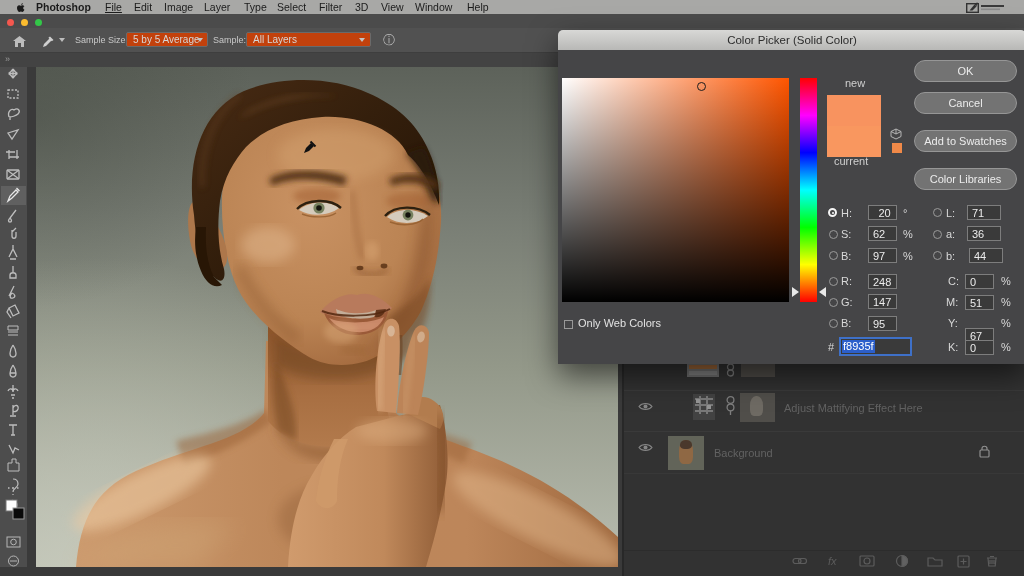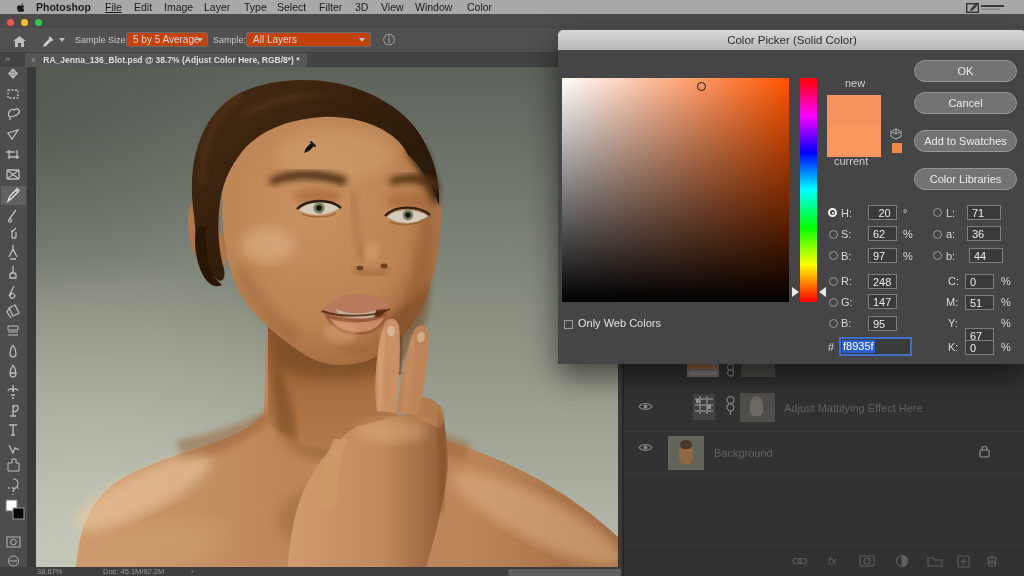--- a/index.html
+++ b/index.html
@@ -61,21 +61,21 @@
     <span class="mi" style="left:105px;text-decoration:underline;">File</span>
     <span class="mi" style="left:134px;">Edit</span>
     <span class="mi" style="left:164px;">Image</span>
     <span class="mi" style="left:204px;">Layer</span>
     <span class="mi" style="left:244px;">Type</span>
     <span class="mi" style="left:277px;text-align:right;">Select</span>
     <span class="mi" style="left:319px;">Filter</span>
     <span class="mi" style="left:355px;">3D</span>
     <span class="mi" style="left:381px;">View</span>
     <span class="mi" style="left:415px;">Window</span>
-    <span class="mi" style="left:467px;">Color</span>
+    <span class="mi" style="left:467px;">Help</span>
     <svg class="abs" style="left:966px;top:2px;" width="50" height="11" viewBox="0 0 50 11">
       <rect x="0.7" y="1.7" width="11.6" height="8.6" fill="none" stroke="#333" stroke-width="1.4"></rect>
       <path d="M3.5 8.5 L8.5 2.5 L10.5 4.5 L6.5 8.5 Z" fill="#333"></path>
       <path d="M8.5 2.5 L11.5 0 L10.5 4.5 Z" fill="#333"></path>
       <rect x="15" y="3" width="23" height="2" fill="#3a3a3a"></rect>
       <rect x="15" y="6.5" width="19" height="1.6" fill="#8a8a8a"></rect>
     </svg>
   </div>
 
   <div id="titlebar" class="abs"></div>
@@ -96,23 +96,20 @@
     <div class="drop" style="left:126px;top:4px;width:82px;height:15px;">5 by 5 Average
       <i style="position:absolute;right:4px;top:5px;width:0;height:0;border-left:3px solid transparent;border-right:3px solid transparent;border-top:4px solid #c2c2c2;"></i></div>
     <span class="abs" style="left:213px;top:7px;font-size:9px;">Sample:</span>
     <div class="drop" style="left:246px;top:4px;width:125px;height:15px;">All Layers
       <i style="position:absolute;right:5px;top:5px;width:0;height:0;border-left:3px solid transparent;border-right:3px solid transparent;border-top:4px solid #c2c2c2;"></i></div>
     <span class="abs" style="left:383px;top:4px;color:#bdbdbd;font-size:12px;">ⓘ</span>
   </div>
 
   <div id="tabrow" class="abs">
     <span class="abs" style="left:5px;top:1px;color:#9a9a9a;font-size:9px;">»</span>
-    <div id="tab"><span style="margin-left:6px;color:#9a9a9a;">×</span>
-      <span style="margin-left:5px;font-weight:bold;">RA_Jenna_136_Blot.psd @ 38.7% (Adjust Color Here, RGB/8*) *</span>
-    </div>
   </div>
 
   <div id="toolbar" class="abs">
     <svg width="27" height="500" viewBox="0 0 27 500">
       <g fill="none" stroke="#bdbdbd" stroke-width="1.3">
         <path d="M13 2 L13 11 M8.5 6.5 L17.5 6.5 M13 2 l-2 2.5 M13 2 l2 2.5 M13 11 l-2 -2.5 M13 11 l2 -2.5 M8.5 6.5 l2.5 -2 M8.5 6.5 l2.5 2 M17.5 6.5 l-2.5 -2 M17.5 6.5 l-2.5 2"></path>
         <rect x="8" y="23" width="10" height="8" stroke-dasharray="2 1.5"></rect>
         <path d="M9 50 C7 44 12 41 14 43 C18 40 21 44 18 47 C16 49 11 50 10 50 L10 53"></path>
         <path d="M8 66 L18 63 L12 72 Z"></path>
         <path d="M9 83 L9 92 M6 85 L15 85 M17 83 L17 92 M9 90 L19 90"></path>
@@ -368,26 +365,20 @@
         <circle cx="110" cy="7" r="5.5"></circle>
         <path d="M110 1.5 L110 12.5 M110 1.5 A5.5 5.5 0 0 1 110 12.5 Z" fill="#616161"></path>
         <path d="M136 4 L141 4 L143 6 L150 6 L150 12 L136 12 Z"></path>
         <rect x="166" y="2" width="11" height="11" rx="1"></rect>
         <path d="M171.5 4.5 L171.5 10.5 M168.5 7.5 L174.5 7.5"></path>
         <path d="M196 4 L204 4 L203.2 12 L196.8 12 Z M195 4 L205 4 M198 2.5 L202 2.5 M198 6 L198 10 M200 6 L200 10 M202 6 L202 10"></path>
       </g>
     </svg>
   </div>
 
-  <div id="status" class="abs">
-    <span class="abs" style="left:37px;">38.67%</span>
-    <span class="abs" style="left:103px;">Doc: 45.1M/92.2M</span>
-    <span class="abs" style="left:191px;">›</span>
-    <div class="abs" style="left:508px;top:2px;width:113px;height:7px;background:#5e5e5e;border-radius:3px;"></div>
-  </div>
 
   <div id="dialog" class="abs">
     <div id="dlgtitle">Color Picker (Solid Color)</div>
 
     <div class="abs" style="left:4px;top:48px;width:227px;height:224px;
       background:linear-gradient(to top, #000, rgba(0,0,0,0)),
                  linear-gradient(to right, #fff, #ff5500);"></div>
     <div class="abs" style="left:139px;top:52px;width:9px;height:9px;border:1.5px solid #1d1d1d;border-radius:50%;"></div>
 
     <div class="abs" style="left:242px;top:48px;width:17px;height:224px;

